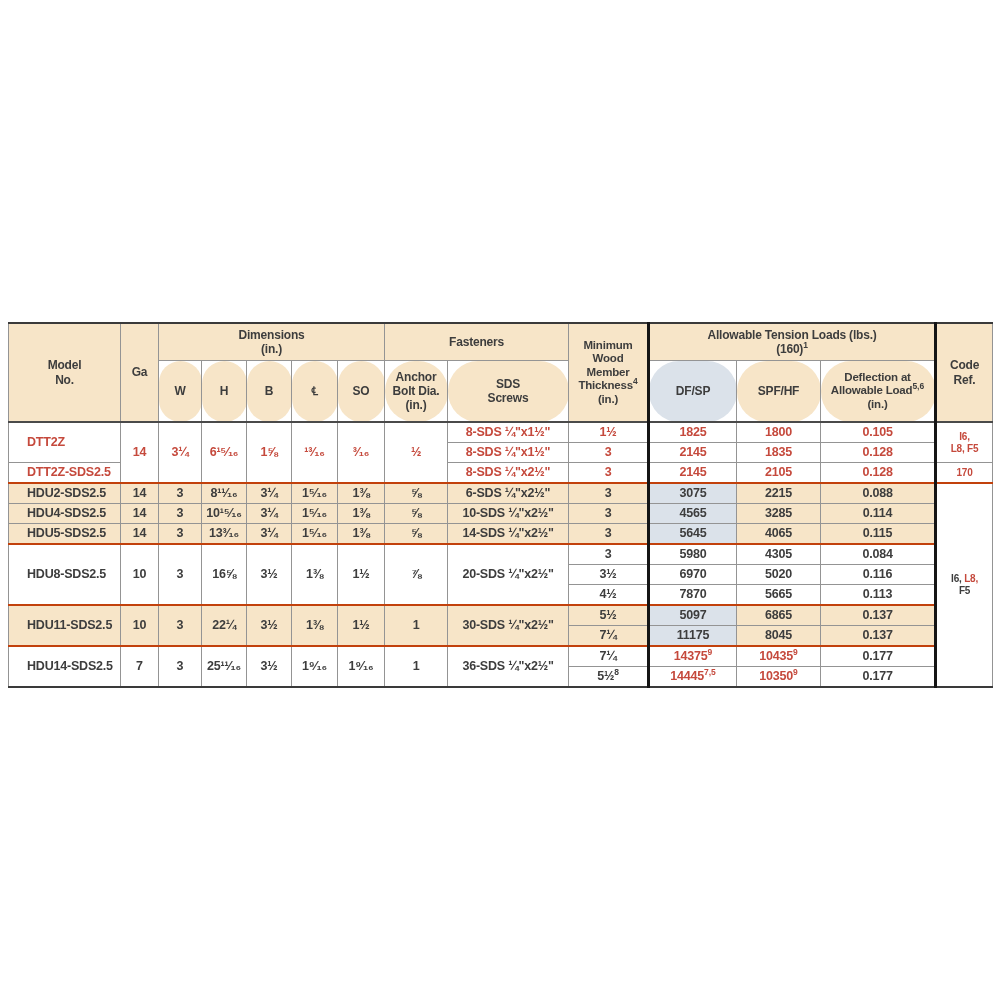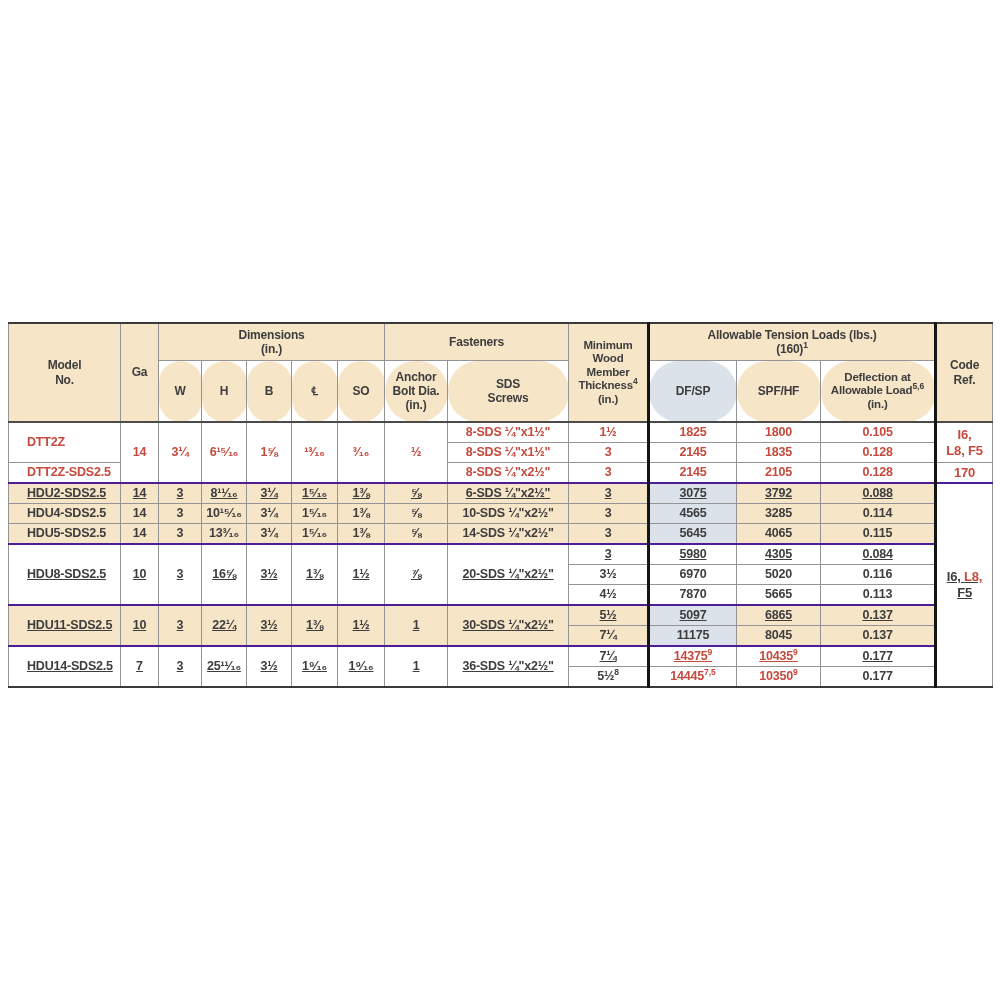--- a/index.html
+++ b/index.html
@@ -23,24 +23,24 @@
   thead tr.h2 th{height:60px;border-radius:30px;}
   th.small{font-size:11.5px;margin-left:15px;}
   tbody td{height:19px;font-size:12.5px;line-height:1.05;background:#ffffff;}
   tr.tan td{background:var(--tan,#f7e5c8);}
   th.blue,td.blue{background:var(--blue,#dbe2ea) !important;}
   td.white{background:#ffffff !important;}
   .red,.red-inline{color:var(--red,#c5493c);}
   .thickL{border-left:3px solid #151515;}
   .thickR{border-right:3px solid #151515;}
   tbody tr:first-child td{border-top:2px solid #4a4a4a;}
-  tr.blockTop td{border-top:2px solid #4c1d95;text-decoration:underline;}
+  tr.blockTop td{border-top:2px solid #c2410c;}
   td.left{text-align:left;padding-left:18px;}
   sup{font-size:8.5px;line-height:0;vertical-align:super;letter-spacing:0;}
-  td.code-cell{font-size:13px;line-height:1.2;}
+  td.code-cell{font-size:10px;line-height:1.2;}
 </style>
 </head>
 <body>
 
 <div class="canvas">
   <table class="spec">
     <colgroup>
       <col style="width:112px">
         <col style="width:38px">
         <col style="width:43px">
@@ -117,21 +117,21 @@
           <td>14</td>
           <td>3</td>
           <td>8¹¹⁄₁₆</td>
           <td>3¼</td>
           <td>1⁵⁄₁₆</td>
           <td>1⅜</td>
           <td>⅝</td>
           <td>6-SDS ¼"x2½"</td>
           <td>3</td>
           <td class="blue thickL">3075</td>
-          <td>3792</td>
+          <td>2215</td>
           <td>0.088</td>
           <td rowspan="10" class="white thickL code-cell">I6, <span class="red-inline">L8,</span><br>F5</td>
         </tr>
         <tr class="tan">
           <td class="left">HDU4-SDS2.5</td>
           <td>14</td>
           <td>3</td>
           <td>10¹⁵⁄₁₆</td>
           <td>3¼</td>
           <td>1⁵⁄₁₆</td>

